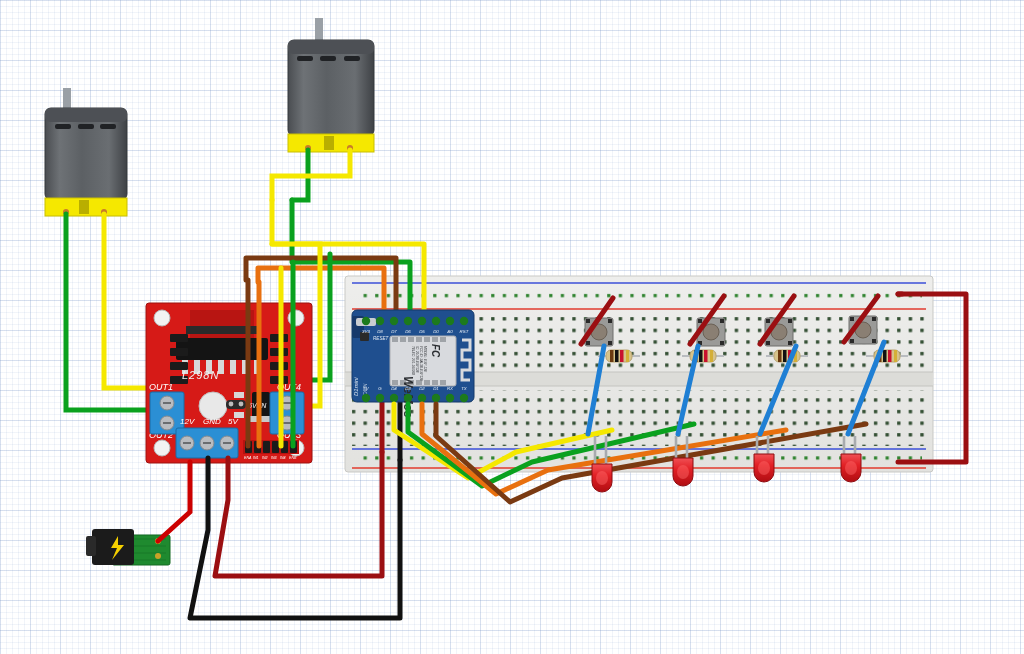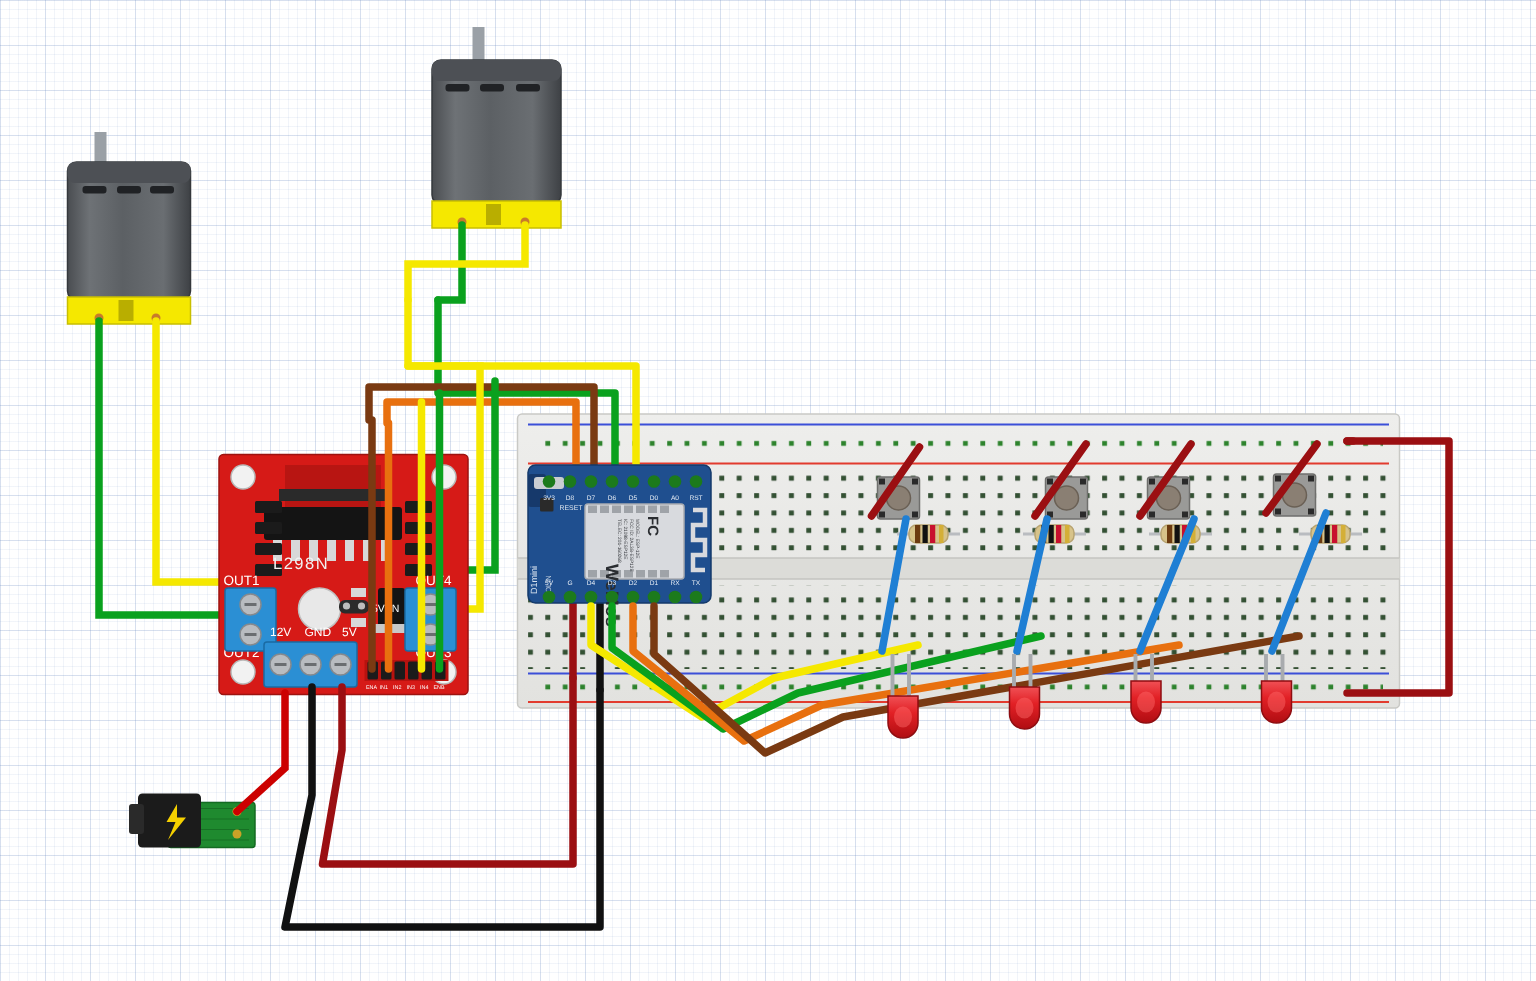--- a/index.html
+++ b/index.html
@@ -10,20 +10,21 @@
   }
   #stage{
     position:absolute;left:0;top:0;width:1024px;height:654px;
     background-color:#ffffff;
     background-image:
       linear-gradient(to right, rgba(120,150,200,.22) 1px, transparent 1px),
       linear-gradient(to bottom, rgba(120,150,200,.22) 1px, transparent 1px),
       linear-gradient(to right, rgba(120,150,200,.10) 1px, transparent 1px),
       linear-gradient(to bottom, rgba(120,150,200,.10) 1px, transparent 1px);
     background-size:30px 30px,30px 30px,6px 6px,6px 6px;
+    font-style:italic;
   }
   #svgroot{position:absolute;left:0;top:0;}
   .lbl{font-family:"Liberation Sans",sans-serif;}
 </style>
 </head>
 <body>
 
 <div id="stage">
 <svg id="svgroot" width="1024" height="654" viewBox="0 0 1024 654" xmlns="http://www.w3.org/2000/svg">
 

